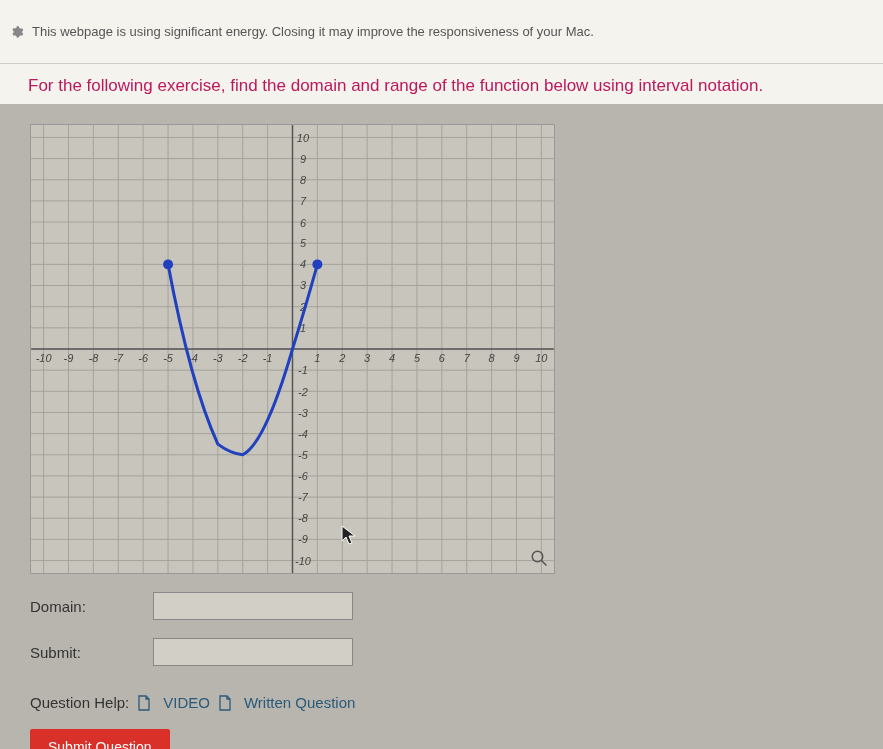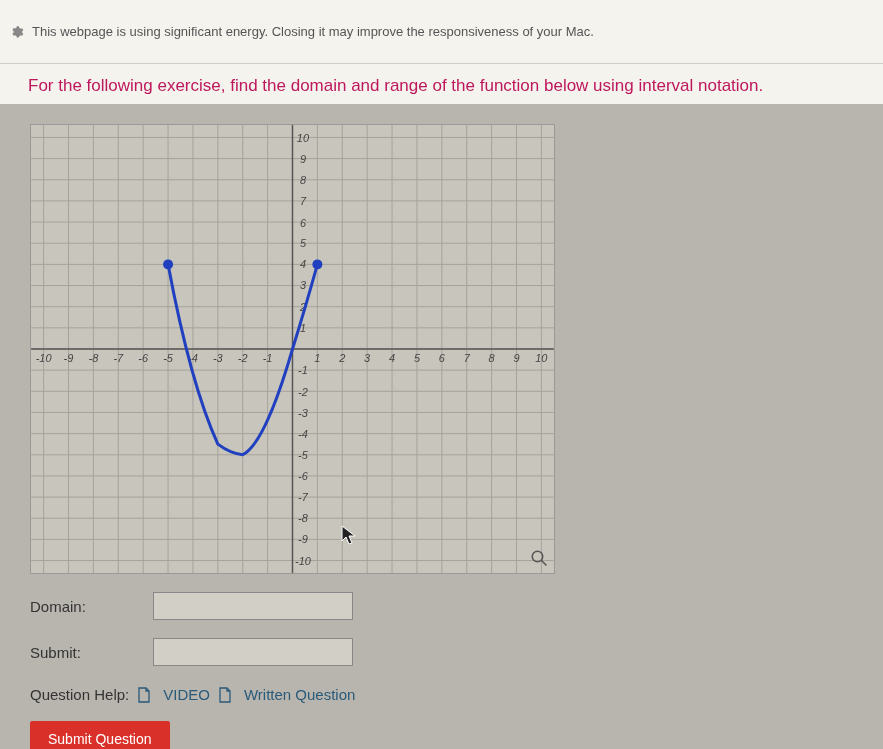--- a/index.html
+++ b/index.html
@@ -68,21 +68,21 @@
     }
     .form-row input {
       width: 200px;
       height: 28px;
       border: 1px solid #888;
       background: #d2cfc7;
       padding: 2px 6px;
       font-size: 14px;
     }
     .help-row {
-      margin-top: 20px;
+      margin-top: 28px;
       font-size: 15px;
       color: #333;
       display: flex;
       align-items: center;
       gap: 8px;
     }
     .help-link {
       color: #2a5a7a;
       text-decoration: none;
       display: inline-flex;

